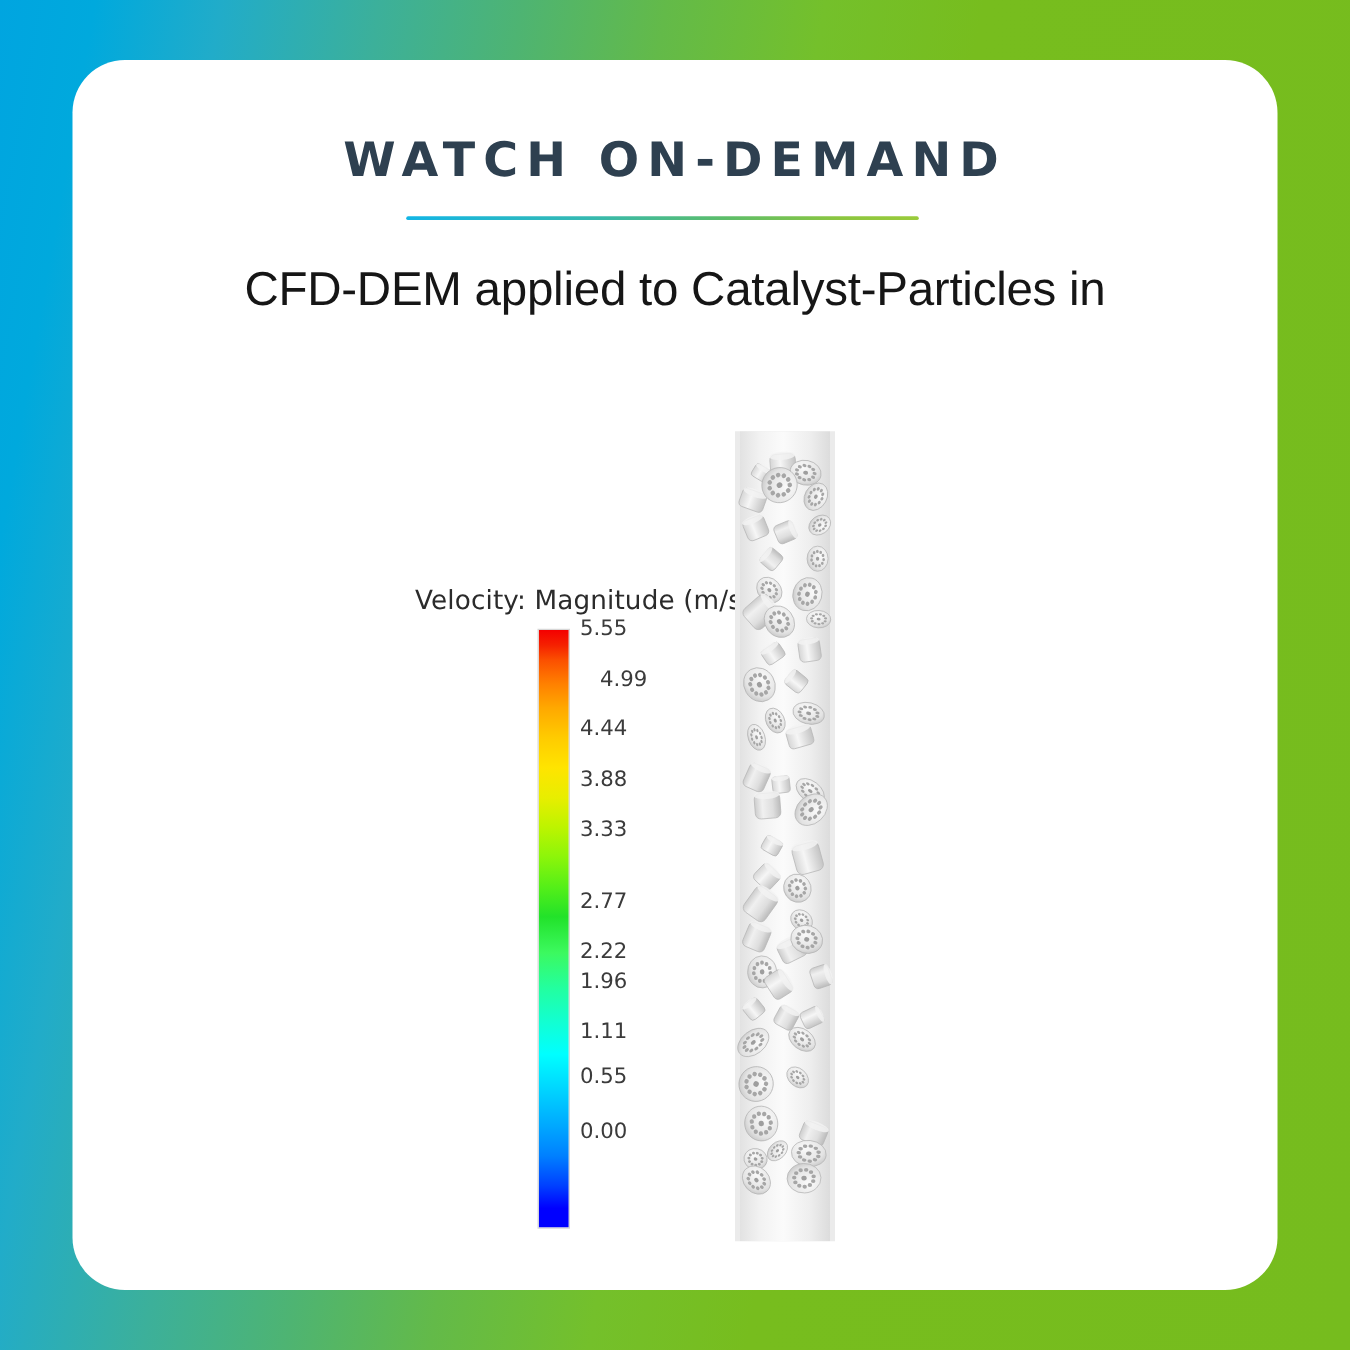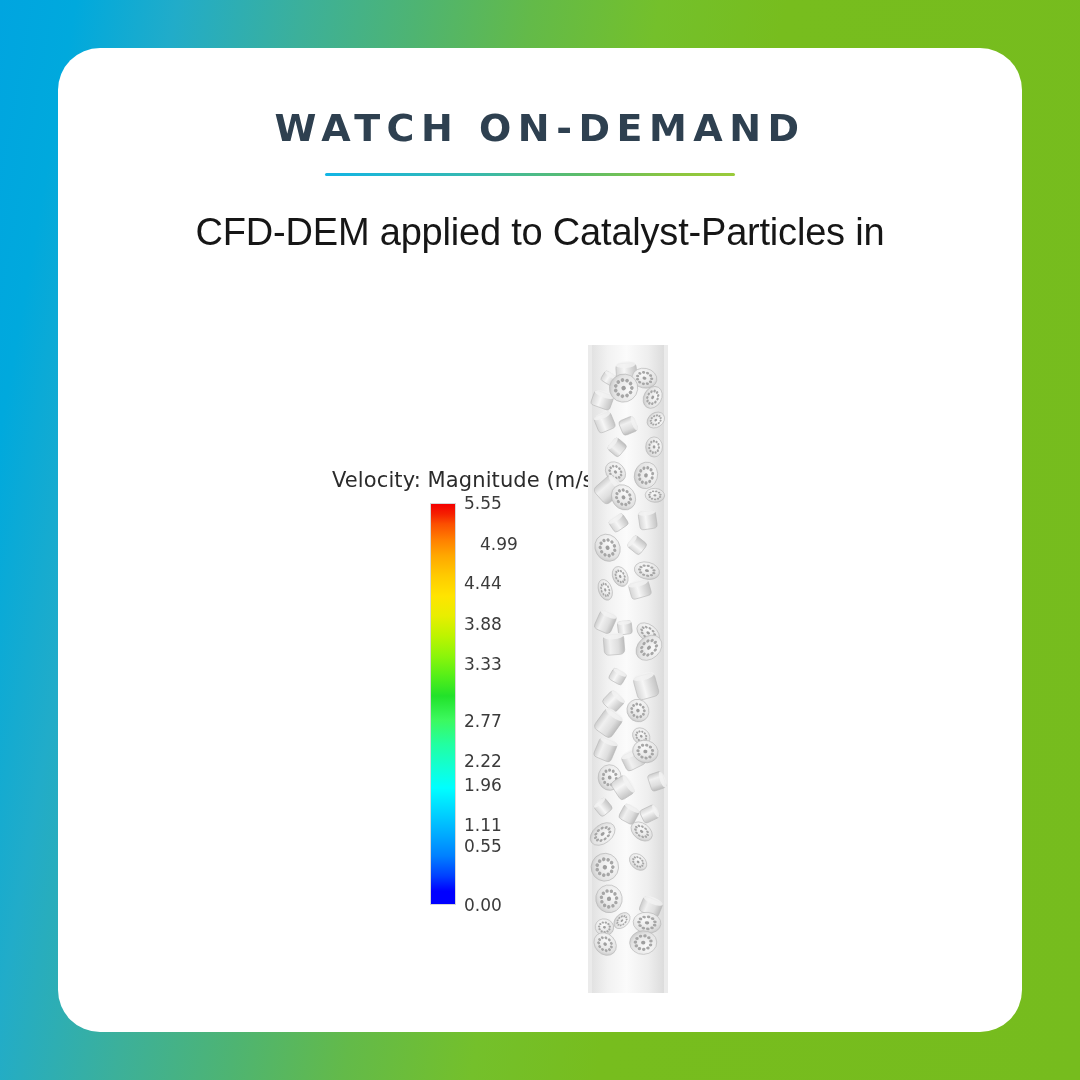--- a/index.html
+++ b/index.html
@@ -111,21 +111,21 @@
     white-space: nowrap;
     letter-spacing: 0.1px;
   }
 
   
   #colorbar-wrap {
     position: absolute;
     left: 372px;
     top: 455px;
     width: 26px;
-    height: 402px;
+    height: 480px;
   }
   #colorbar {
     position: absolute;
     inset: 0;
     border: 1px solid #d7d7d7;
     box-sizing: border-box;
     background: linear-gradient(to top,
         #0000ff 0%,
         #0000ff 3.2%,
         #0040ff 7%,
@@ -203,21 +203,21 @@
         <div id="cb-ticks">
             <div class="cb-tick" style="top: 0px;">5.55</div>
             <div class="cb-tick" style="top: 40.5622px; margin-left: 16px;">4.99</div>
             <div class="cb-tick" style="top: 80.4px;">4.44</div>
             <div class="cb-tick" style="top: 120.962px;">3.88</div>
             <div class="cb-tick" style="top: 160.8px;">3.33</div>
             <div class="cb-tick" style="top: 201.362px; margin-top: 17px;">2.77</div>
             <div class="cb-tick" style="top: 258px;">2.22</div>
             <div class="cb-tick" style="top: 281.762px;">1.96</div>
             <div class="cb-tick" style="top: 321.6px;">1.11</div>
-            <div class="cb-tick" style="top: 343px;">0.55</div>
+            <div class="cb-tick" style="top: 358px;">0.55</div>
             <div class="cb-tick" style="top: 402px;">0.00</div>
           </div>
       </div>
 
       <div id="sim-panel">
         <div id="sim-tube"></div>
         <svg id="sim-svg" width="80" height="648" viewBox="0 0 80 648" xmlns="http://www.w3.org/2000/svg">
           <defs>
             <linearGradient id="cylFace" x1="0" y1="0" x2="1" y2="1">
               <stop offset="0%" stop-color="#f4f4f4"></stop>

